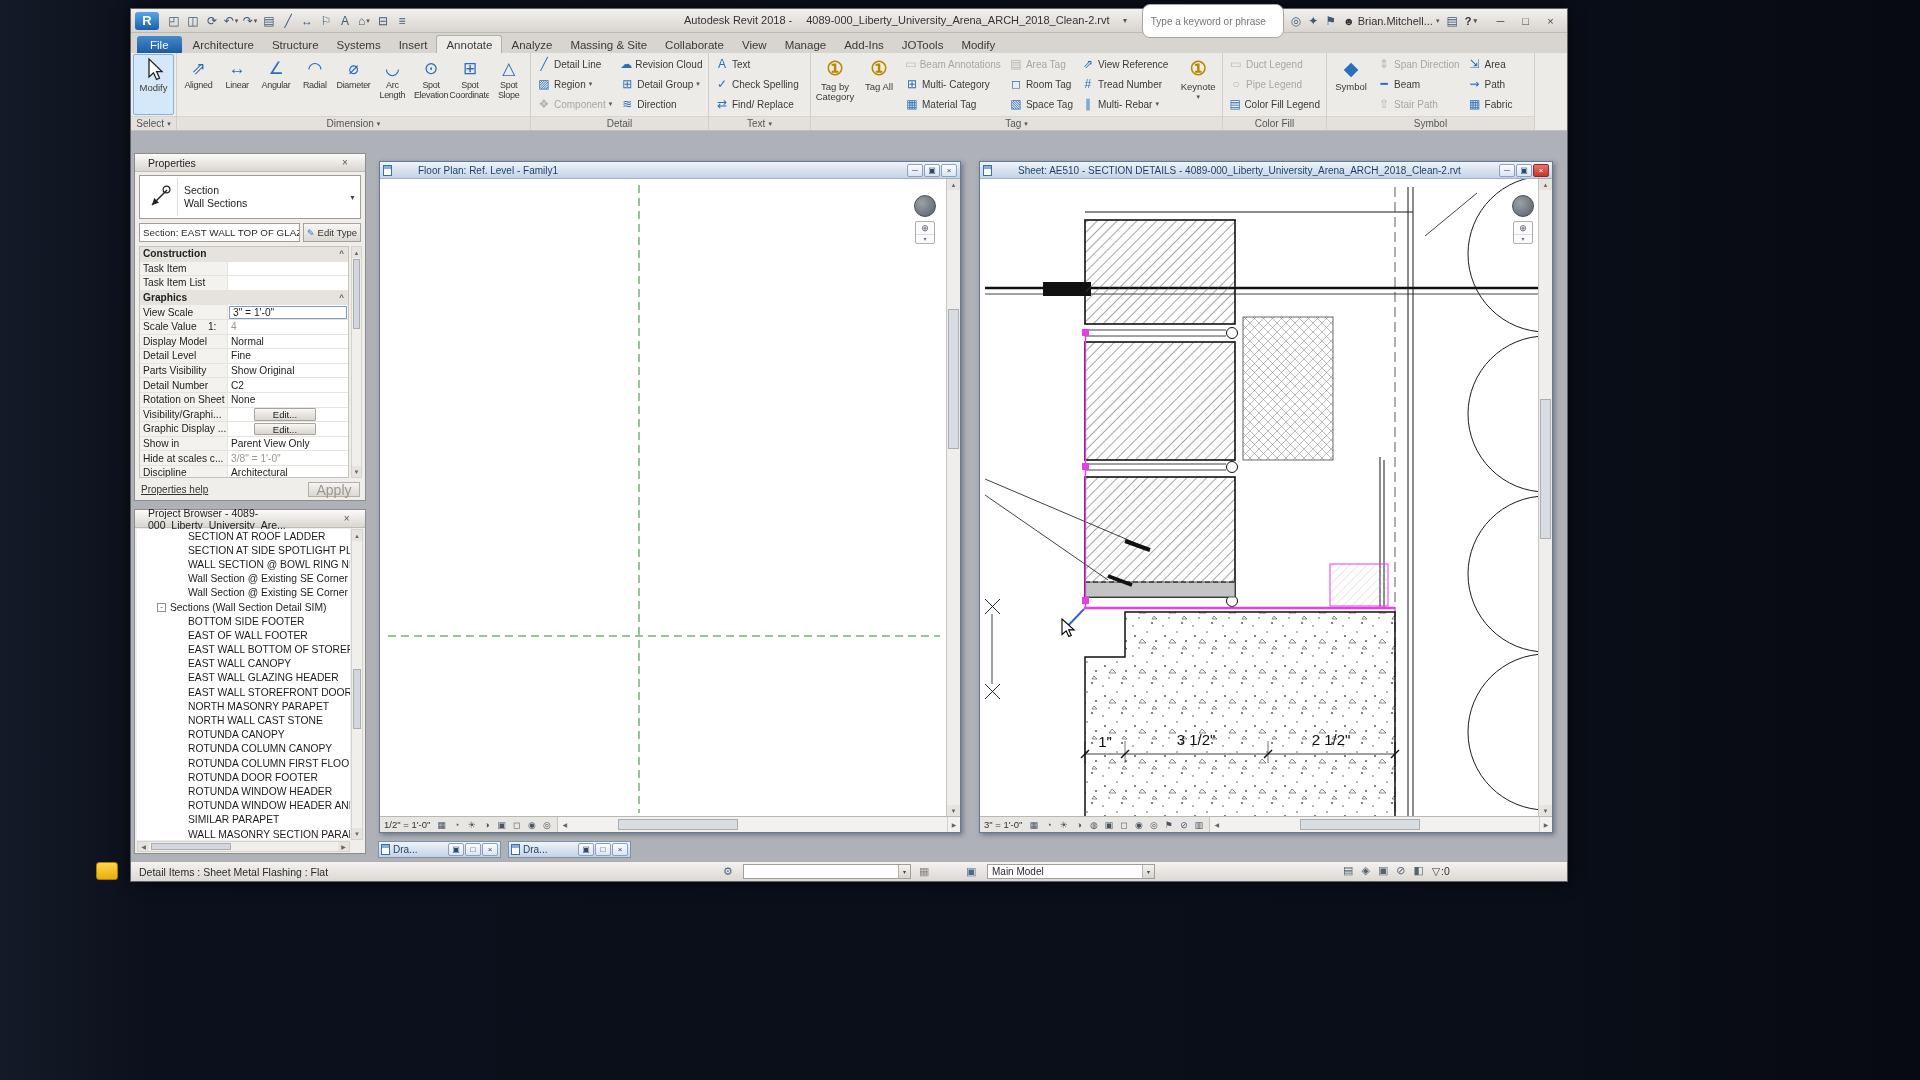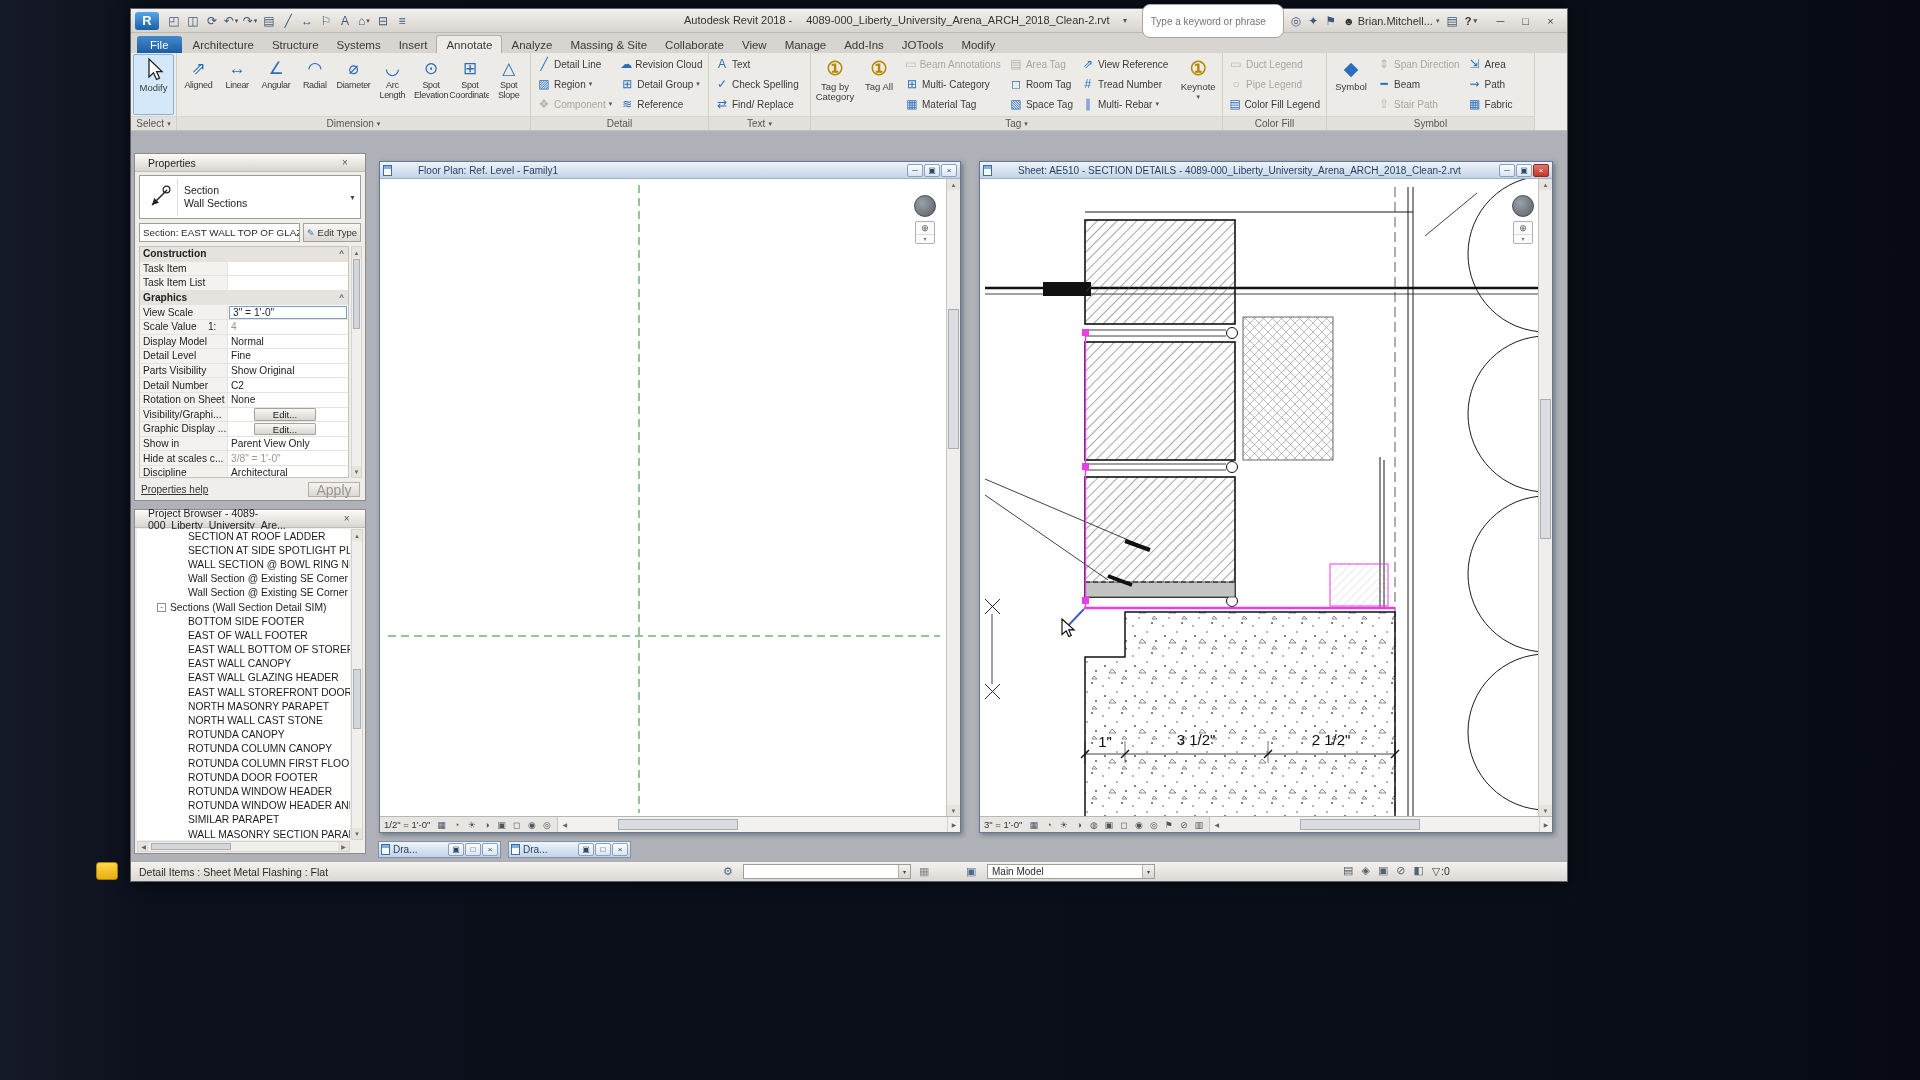--- a/index.html
+++ b/index.html
@@ -379,21 +379,21 @@
             <span>Revision Cloud</span>
 
           </div>
           <div class="sbtn">
             <span class="bicon">⊞</span>
             <span>Detail Group</span>
             <span class="dd">▾</span>
           </div>
           <div class="sbtn">
             <span class="bicon">≋</span>
-            <span>Reference</span>
+            <span>Direction</span>
 
           </div>
         </div>
       <div class="rpanel-label">
         <span>Detail</span>
       </div>
     </div>
 
     <div class="rpanel" style="width:102px">
       <div class="rpanel-content btngrid">

